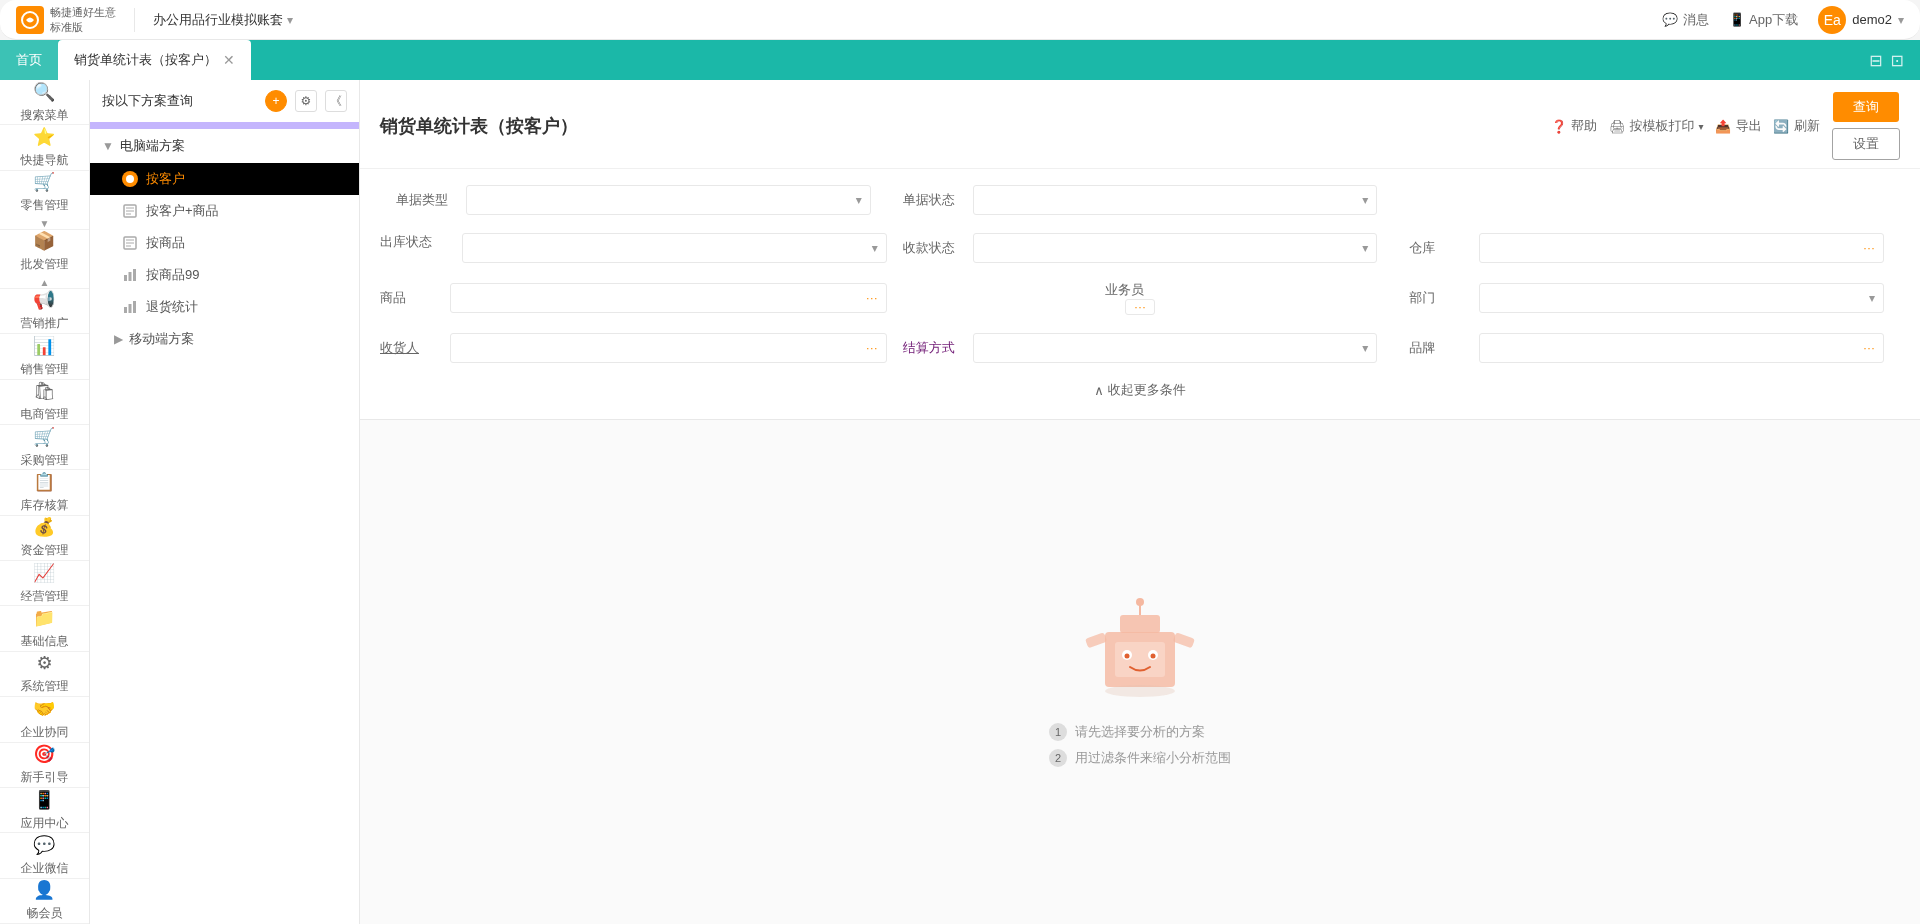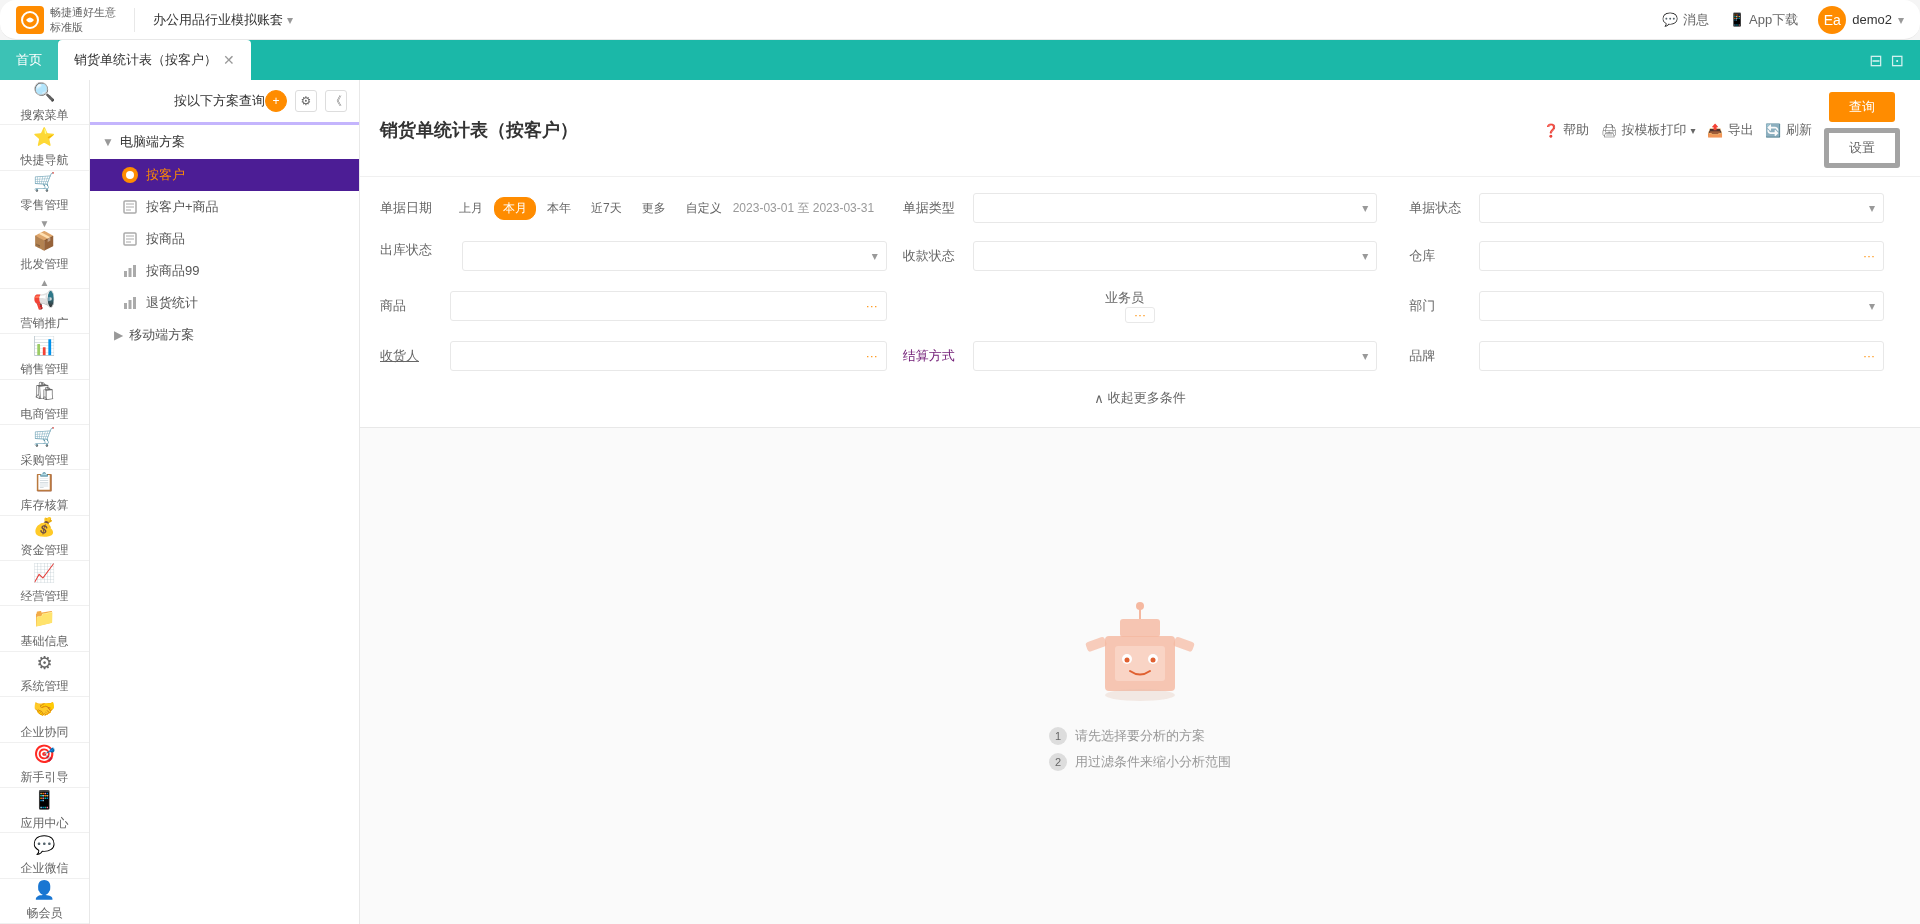--- a/index.html
+++ b/index.html
@@ -33,31 +33,31 @@
     
     .sidebar { width: 90px; background: white; border-right: 1px solid #e8e8e8; flex-shrink: 0; overflow-y: auto; display: flex; flex-direction: column; }
     .sidebar-item { height: 60px; display: flex; flex-direction: column; align-items: center; justify-content: center; cursor: pointer; gap: 4px; font-size: 12px; color: #666; border-bottom: 1px solid #f0f0f0; }
     .sidebar-icon { font-size: 18px; }
 
     
     .content-area { flex: 1; display: flex; overflow: hidden; }
 
     
     .scheme-panel { width: 270px; background: white; border-right: 1px solid #e8e8e8; flex-shrink: 0; overflow-y: auto; }
-    .scheme-header { padding: 10px 12px; display: flex; align-items: center; justify-content: flex-end; border-bottom: 3px solid #c4b5fd; }
+    .scheme-header { padding: 10px 12px; display: flex; align-items: center; justify-content: space-between; border-bottom: 7px solid #c4b5fd; }
     .scheme-header-title { font-size: 13px; color: #333; font-weight: 500; }
     .scheme-header-icons { display: flex; gap: 8px; align-items: center; }
     .scheme-icon-btn { width: 22px; height: 22px; border: 1px solid #ddd; border-radius: 3px; display: flex; align-items: center; justify-content: center; cursor: pointer; color: #666; font-size: 12px; }
 
     .scheme-group { padding: 0; }
     .scheme-group-header { padding: 8px 12px; display: flex; align-items: center; gap: 6px; cursor: pointer; font-size: 13px; color: #333; }
     .collapse-icon { color: #999; font-size: 12px; }
 
     .scheme-item { padding: 7px 12px 7px 32px; display: flex; align-items: center; gap: 8px; cursor: pointer; font-size: 13px; color: #555; }
-    .scheme-item.active { background: #4c1d95; color: #ff8c00; }
+    .scheme-item.active { background: #000000; color: #ff8c00; }
     .scheme-item-icon { width: 16px; height: 16px; border-radius: 50%; background: #ff8c00; color: white; display: flex; align-items: center; justify-content: center; font-size: 10px; flex-shrink: 0; }
 
     .sub-group-header { padding: 7px 12px 7px 24px; display: flex; align-items: center; gap: 6px; cursor: pointer; font-size: 13px; color: #555; }
 
     
     .right-panel { flex: 1; display: flex; flex-direction: column; overflow: hidden; }
 
     
     .page-title-bar { padding: 12px 20px 8px; display: flex; align-items: center; justify-content: space-between; background: white; border-bottom: 1px solid #f0f0f0; }
     .page-title { font-size: 18px; font-weight: bold; color: #333; }
@@ -77,21 +77,21 @@
 
     
     .content-body { flex: 1; display: flex; flex-direction: column; align-items: center; justify-content: center; background: #fafafa; overflow: hidden; }
     .empty-state { display: flex; flex-direction: column; align-items: center; gap: 16px; }
     .empty-hints { display: flex; flex-direction: column; gap: 8px; }
     .empty-hint { display: flex; align-items: center; gap: 8px; color: #999; font-size: 13px; }
     .hint-num { width: 18px; height: 18px; border-radius: 50%; background: #ddd; color: #666; display: flex; align-items: center; justify-content: center; font-size: 11px; flex-shrink: 0; }
 
     
     .query-btn { background: #ff8c00; color: white; border: none; border-radius: 3px; padding: 6px 20px; cursor: pointer; font-size: 13px; }
-    .settings-btn { background: white; color: #666; border: 5px solid #a3a3a3; border-radius: 3px; padding: 6px 20px; cursor: pointer; font-size: 13px; margin-top: 6px; }
+    .settings-btn { background: white; color: #666; border: 1px solid #a3a3a3; border-radius: 3px; padding: 6px 20px; cursor: pointer; font-size: 13px; margin-top: 6px; }
     .btn-group { display: flex; flex-direction: column; align-items: center; }
 
     
     ::-webkit-scrollbar { width: 6px; height: 6px; }
     ::-webkit-scrollbar-track { background: #f1f1f1; }
     ::-webkit-scrollbar-thumb { background: #ccc; border-radius: 3px; }
   </style>
 </head>
 <body>
 
@@ -341,32 +341,20 @@
             <button class="query-btn">查询</button>
             <button class="settings-btn">设置</button>
           </div>
         </div>
       </div>
 
       <div class="filter-area">
 
         <div style="display:grid;grid-template-columns:1fr 1fr 1fr;gap:0;margin-bottom:10px;">
 
-          <div style="display:flex;align-items:center;padding:4px 0;">
-            <span style="width:70px;color:#666;font-size:13px;flex-shrink:0;">单据日期</span>
-            <div style="display:flex;align-items:center;gap:2px;flex:1;">
-              <span class="date-btn">上月</span>
-              <span class="date-btn active">本月</span>
-              <span class="date-btn">本年</span>
-              <span class="date-btn">近7天</span>
-              <span class="date-btn">更多</span>
-              <span class="date-btn">自定义</span>
-              <span class="date-range">2023-03-01 至 2023-03-31</span>
-            </div>
-          </div>
 
           <div style="display:flex;align-items:center;padding:4px 16px;">
             <span style="width:70px;color:#666;font-size:13px;flex-shrink:0;">单据类型</span>
             <div class="filter-select" style="flex:1;">
               <span class="filter-select-text"></span>
               <span class="filter-select-icon">▾</span>
             </div>
           </div>
 
           <div style="display:flex;align-items:center;padding:4px 16px;">

